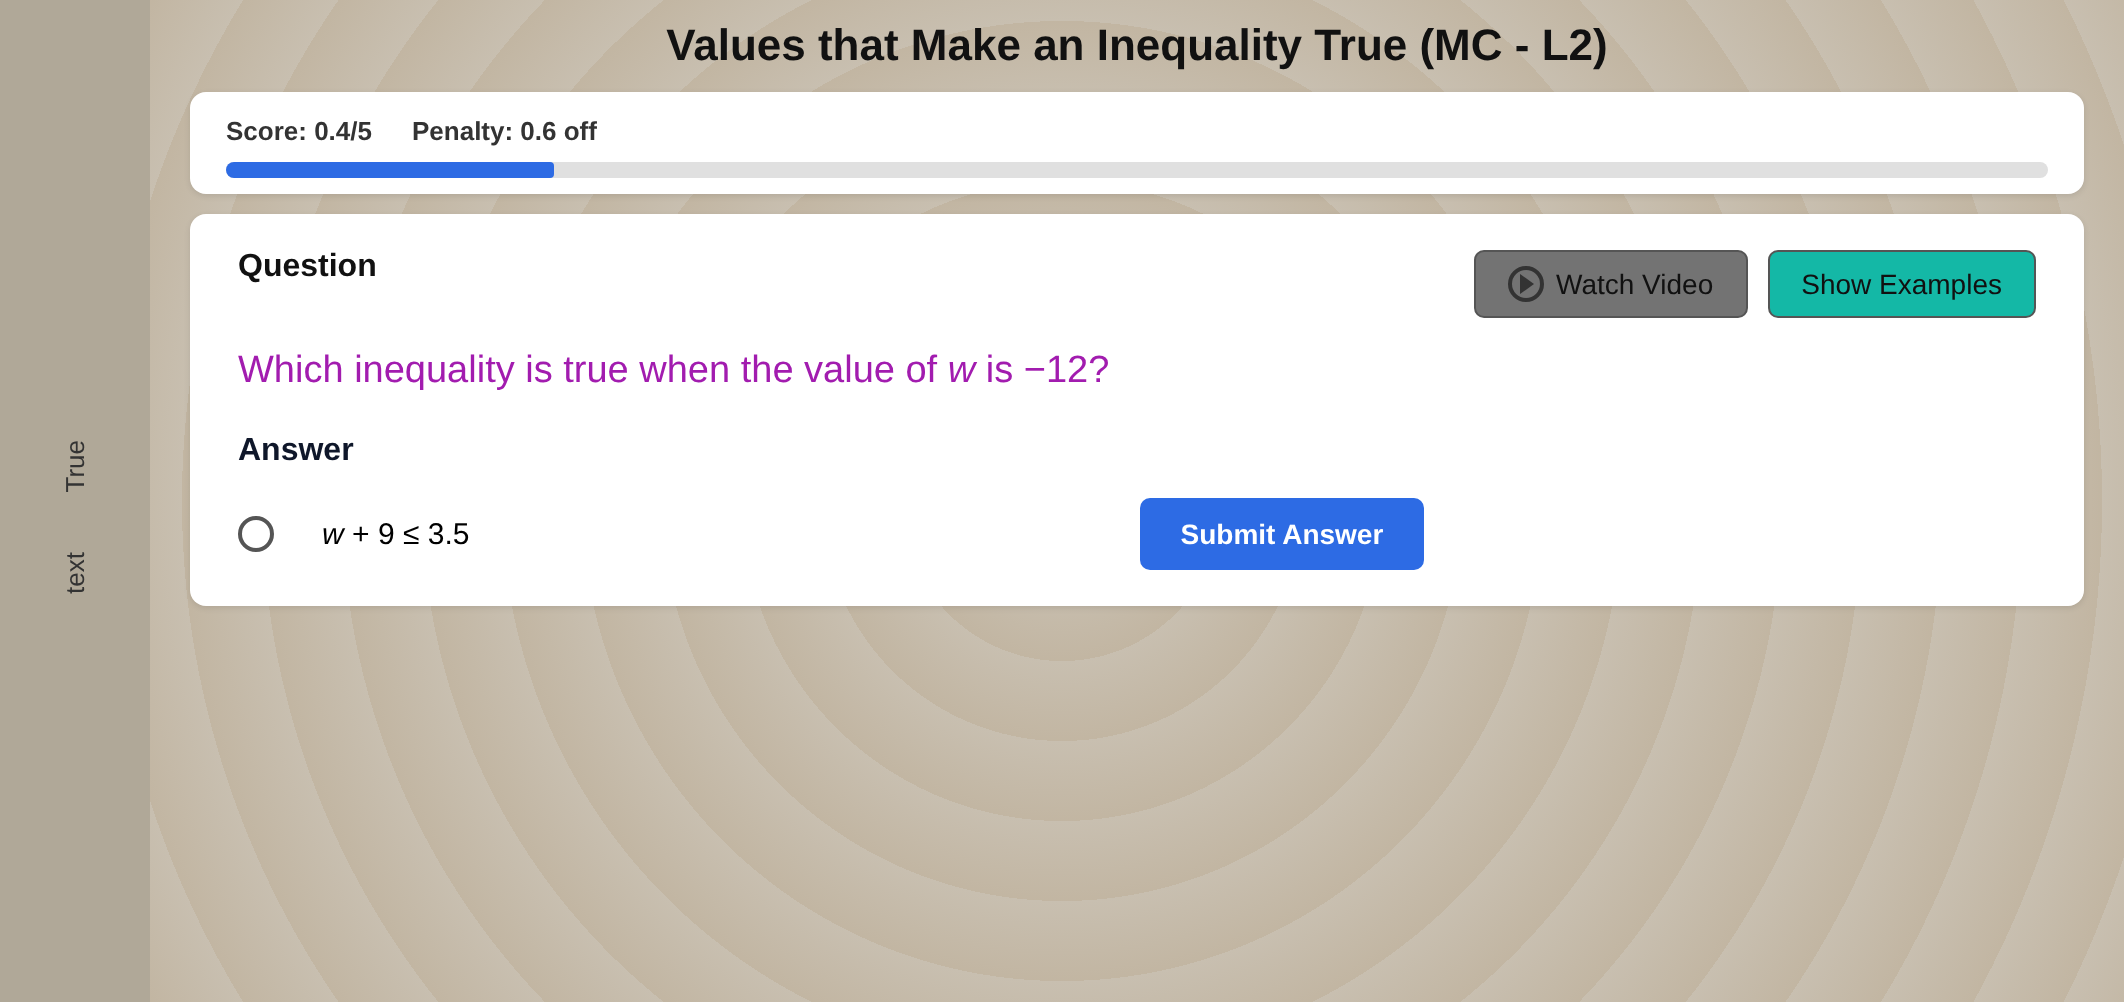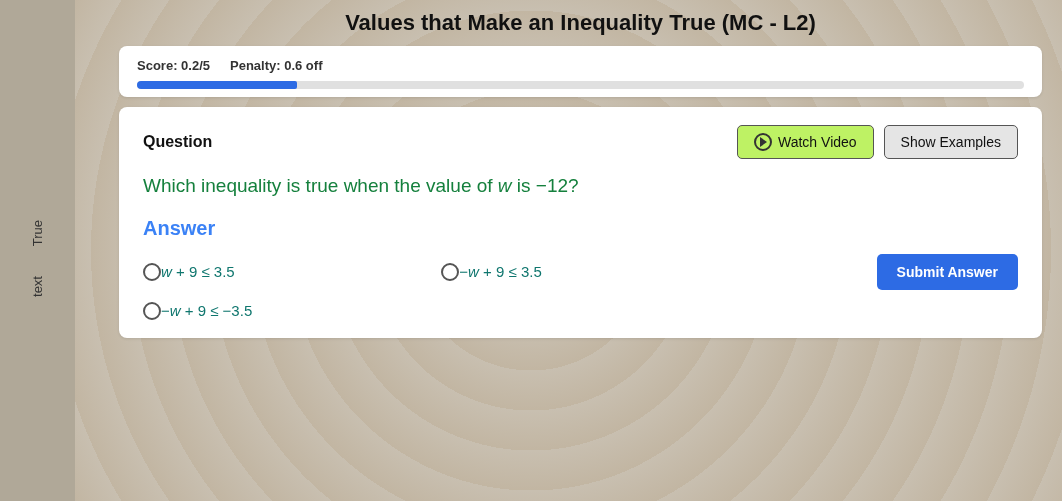--- a/index.html
+++ b/index.html
@@ -29,21 +29,20 @@
       writing-mode: vertical-rl;
       transform: rotate(180deg);
       font-size: 13px;
       color: #333;
       font-weight: 500;
     }
 
     .main-content {
       flex: 1;
       padding: 10px 20px 20px 20px;
-      margin-left: 24px;
     }
 
     .page-title {
       font-size: 22px;
       font-weight: bold;
       color: #111;
       margin-bottom: 10px;
       text-align: center;
     }
 
@@ -87,40 +86,40 @@
       background: white;
       border-radius: 8px;
       padding: 18px 24px;
       box-shadow: 0 1px 3px rgba(0,0,0,0.1);
       position: relative;
     }
 
     .question-header {
       display: flex;
       justify-content: space-between;
-      align-items: center;
+      align-items: flex-start;
       margin-bottom: 16px;
     }
 
     .question-label {
       font-size: 16px;
       font-weight: bold;
       color: #111;
     }
 
     .header-buttons {
       display: flex;
       gap: 10px;
     }
 
     .btn-watch-video {
       display: flex;
       align-items: center;
       gap: 6px;
-      background: #bef264;
+      background: #737373;
       border: 1.5px solid #555;
       border-radius: 5px;
       padding: 7px 16px;
       font-size: 14px;
       cursor: pointer;
       color: #111;
       font-weight: 500;
     }
 
     .btn-watch-video .play-circle {
@@ -136,60 +135,61 @@
     .btn-watch-video .play-triangle {
       width: 0;
       height: 0;
       border-top: 5px solid transparent;
       border-bottom: 5px solid transparent;
       border-left: 7px solid #333;
       margin-left: 1px;
     }
 
     .btn-show-examples {
-      background: #e5e5e5;
+      background: #14b8a6;
       border: 1.5px solid #555;
       border-radius: 5px;
       padding: 7px 16px;
       font-size: 14px;
       cursor: pointer;
       color: #111;
       font-weight: 500;
     }
 
     .question-text {
       font-size: 19px;
-      color: #15803d;
+      color: #a21caf;
       margin-bottom: 20px;
       font-weight: 400;
     }
 
     .question-text em {
       font-style: italic;
     }
 
     .answer-label {
-      font-size: 20px;
+      font-size: 16px;
       font-weight: bold;
-      color: #3b82f6;
+      color: #0f172a;
       margin-bottom: 14px;
     }
 
     .answer-options {
       display: grid;
       grid-template-columns: 1fr 1fr 1fr;
       gap: 12px 20px;
       align-items: center;
     }
 
     .radio-option {
       display: flex;
-      gap: 0;
+      align-items: center;
+      gap: 24px;
       font-size: 15px;
-      color: #0f766e;
+      color: #000000;
       cursor: pointer;
     }
 
     .radio-circle {
       width: 18px;
       height: 18px;
       border: 2px solid #555;
       border-radius: 50%;
       flex-shrink: 0;
       background: white;
@@ -220,21 +220,21 @@
   <span class="sidebar-label">True</span>
   <span class="sidebar-label">text</span>
 </div>
 
 <div class="main-content">
 
   <h1 class="page-title">Values that Make an Inequality True (MC - L2)</h1>
 
   <div class="score-card">
     <div class="score-info">
-      <span>Score: 0.2/5</span>
+      <span>Score: 0.4/5</span>
       <span>Penalty: 0.6 off</span>
     </div>
     <div class="progress-bar-container">
       <div class="progress-segment" style="width: 18%;"></div>
     </div>
   </div>
 
   <div class="question-card">
 
     <div class="question-header">
@@ -258,33 +258,25 @@
 
     <div class="answer-label">Answer</div>
 
     <div class="answer-options">
 
       <label class="radio-option">
         <span class="radio-circle"></span>
         <span><em>w</em> + 9 ≤ 3.5</span>
       </label>
 
-      <label class="radio-option">
-        <span class="radio-circle"></span>
-        <span>−<em>w</em> + 9 ≤ 3.5</span>
-      </label>
 
       <div class="submit-area">
         <button class="submit-btn">Submit Answer</button>
       </div>
 
 
-      <label class="radio-option">
-        <span class="radio-circle"></span>
-        <span>−<em>w</em> + 9 ≤ −3.5</span>
-      </label>
 
       <div></div>
 
     </div>
 
   </div>
 </div>
 
 </body></html>

